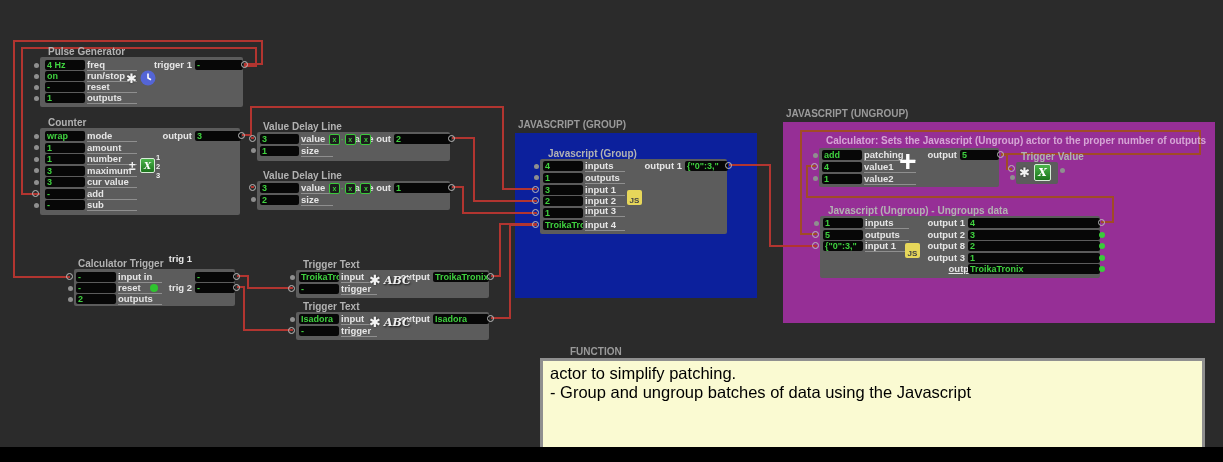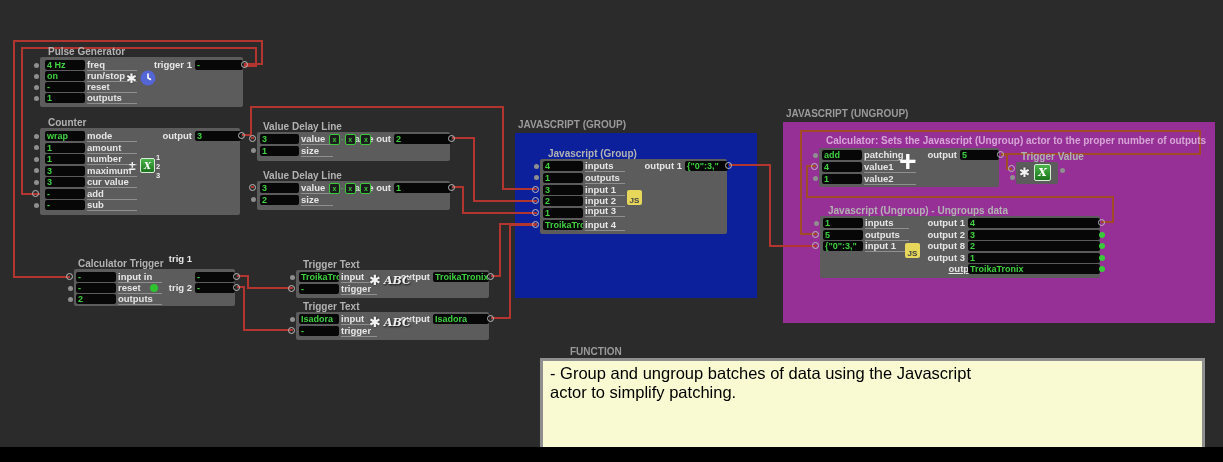--- a/index.html
+++ b/index.html
@@ -266,16 +266,16 @@
     <div class="port port-green" style="left: 1099px; top: 243.2px;"></div>
     <div class="olabel" style="left: 917px; top: 252.8px; width: 48px; color: rgb(230, 230, 230);">output 3</div>
     <div class="vbox" style="left: 968px; top: 252.8px; width: 130px; color: rgb(63, 209, 63);">1</div>
     <div class="port port-green" style="left: 1099px; top: 254.8px;"></div>
     <div class="olabel" style="left: 938px; top: 264.4px; width: 48px; color: rgb(230, 230, 230); text-decoration: underline;">output 5</div>
     <div class="vbox" style="left: 968px; top: 264.4px; width: 130px; color: rgb(63, 209, 63);">TroikaTronix</div>
     <div class="port port-green" style="left: 1099px; top: 266.4px;"></div>
     <div class="icon js-badge" style="left: 905px; top: 243px;">JS</div>
     <div class="group-label" style="left: 545px; top: 346px; color: rgb(154, 154, 154); margin-left: 25px;">FUNCTION</div>
     <div id="comment-box" style="left: 540px; top: 358px; width: 645px; height: 82px;">
+      <div>actor to simplify patching.</div>
       <div>- Group and ungroup batches of data using the Javascript</div>
-      <div>actor to simplify patching.</div>
     </div>
   </div>
 
 </body></html>

